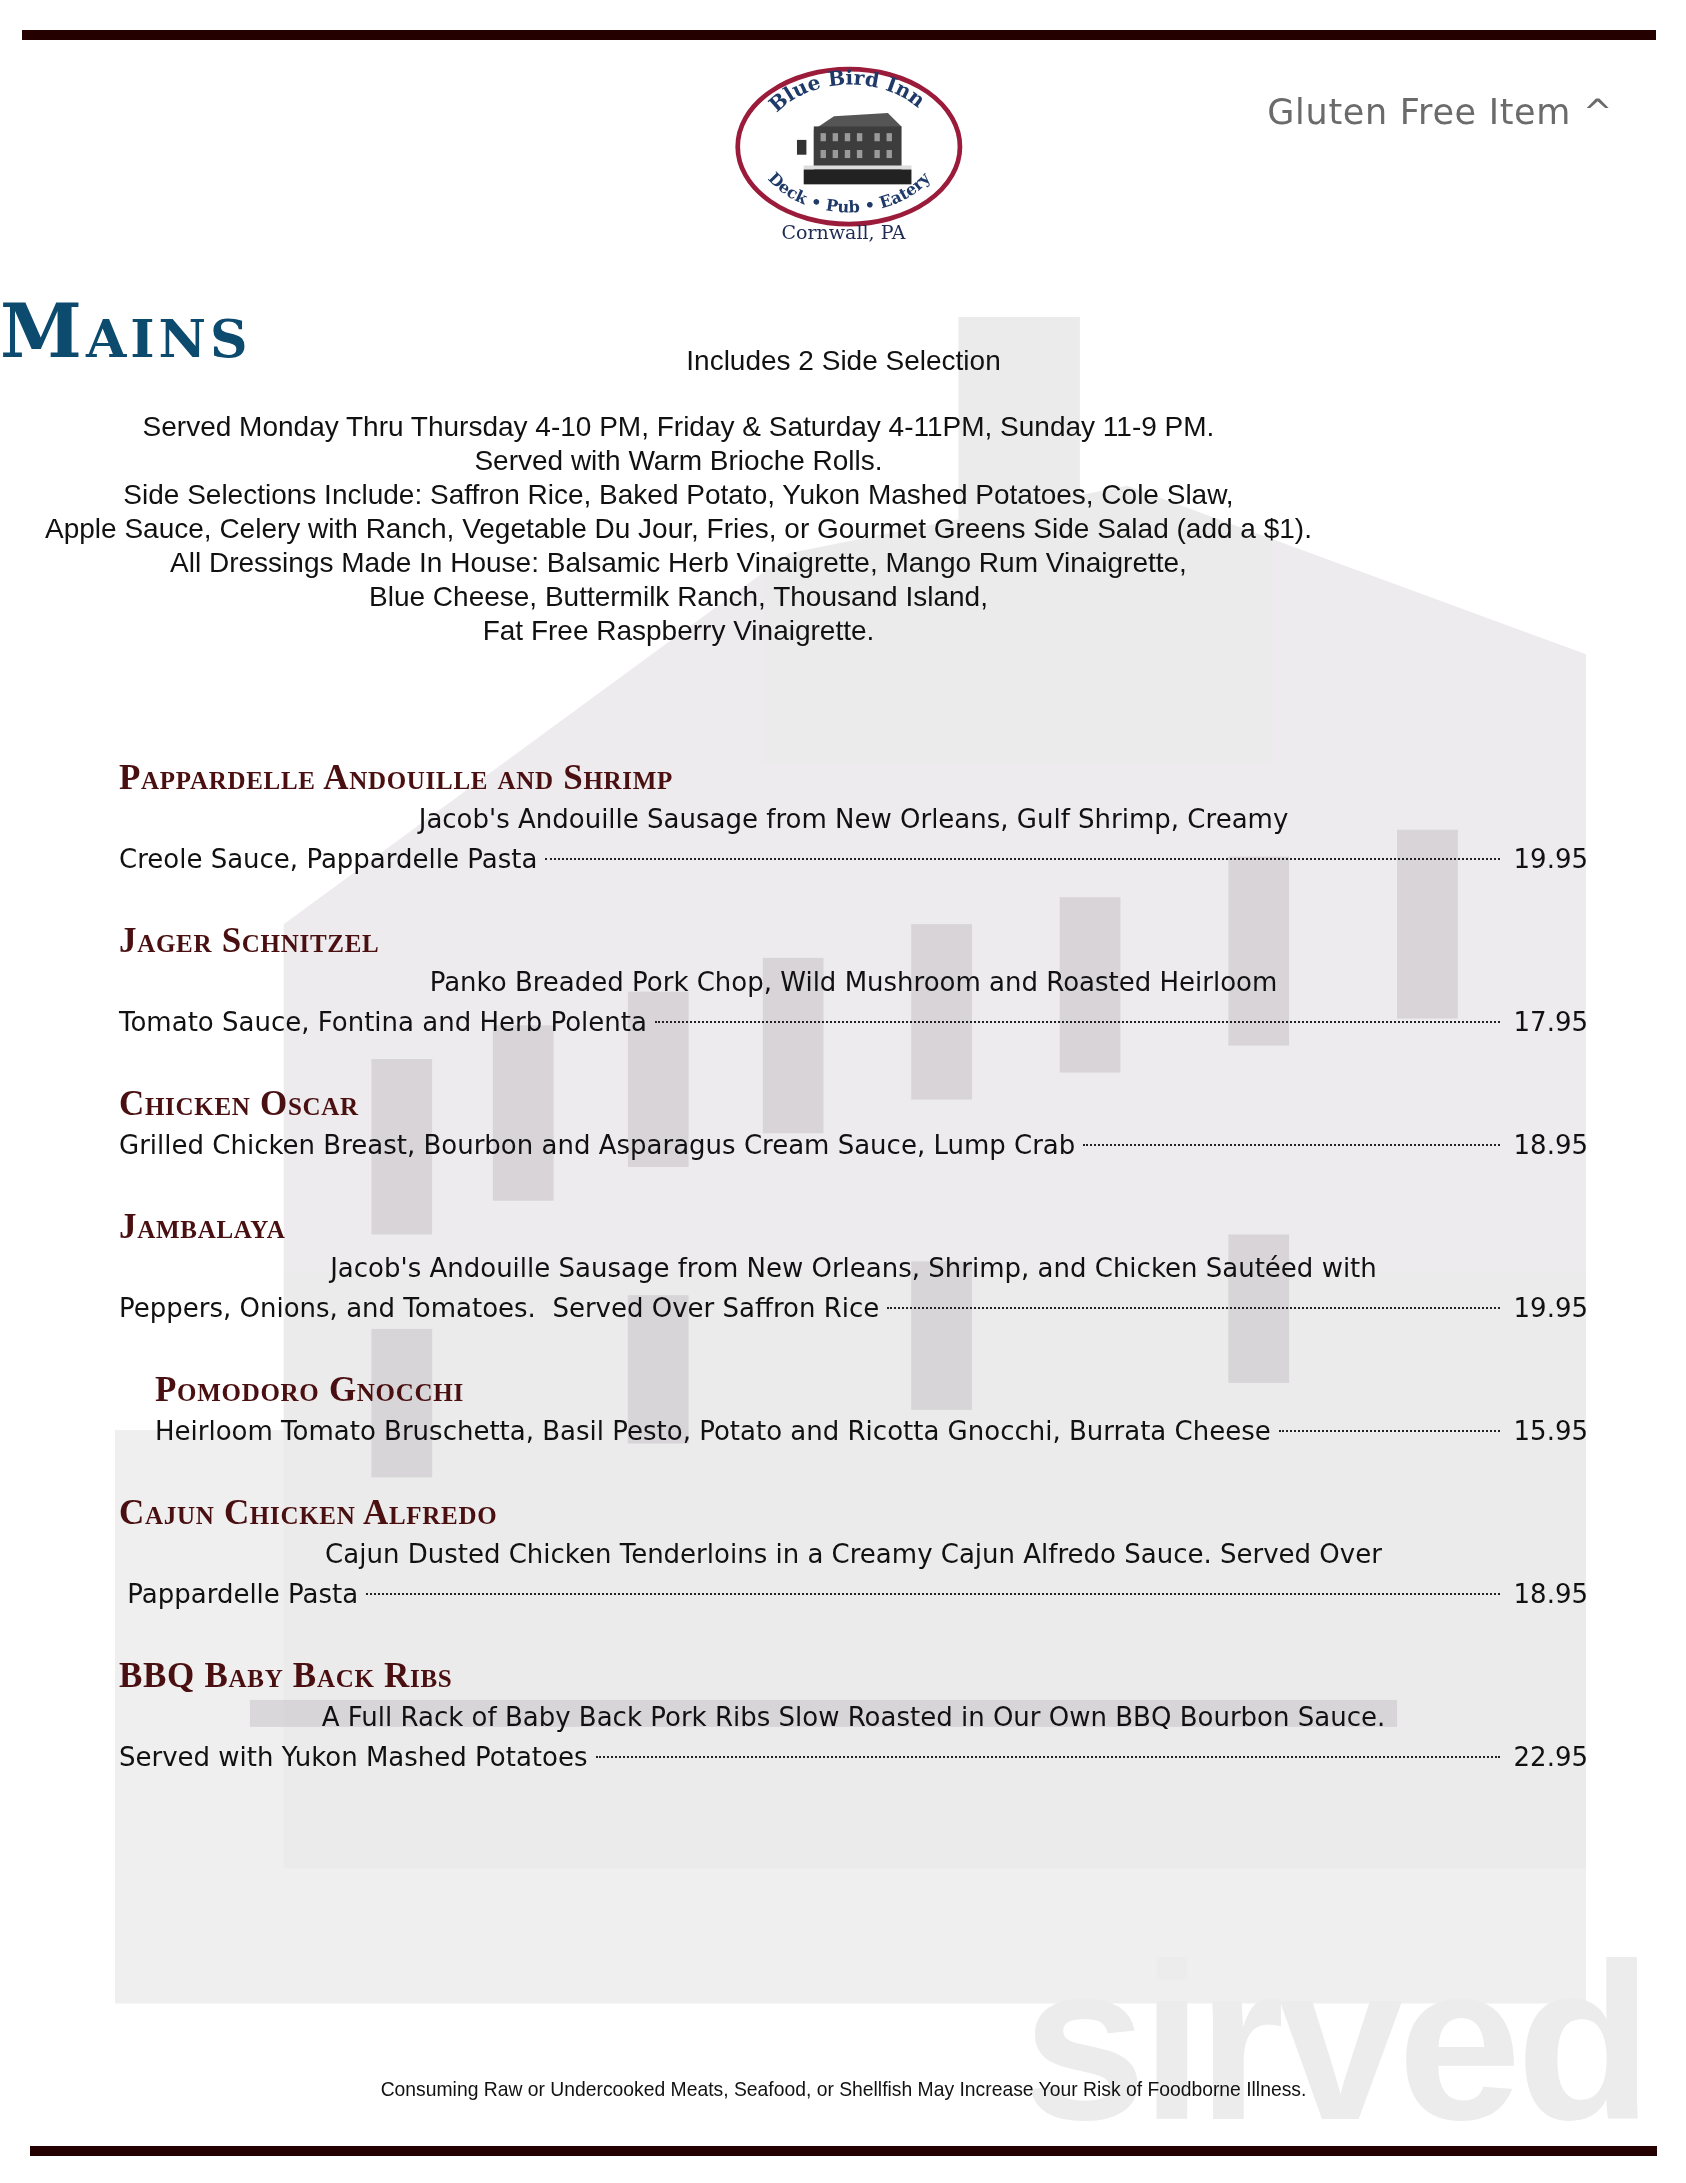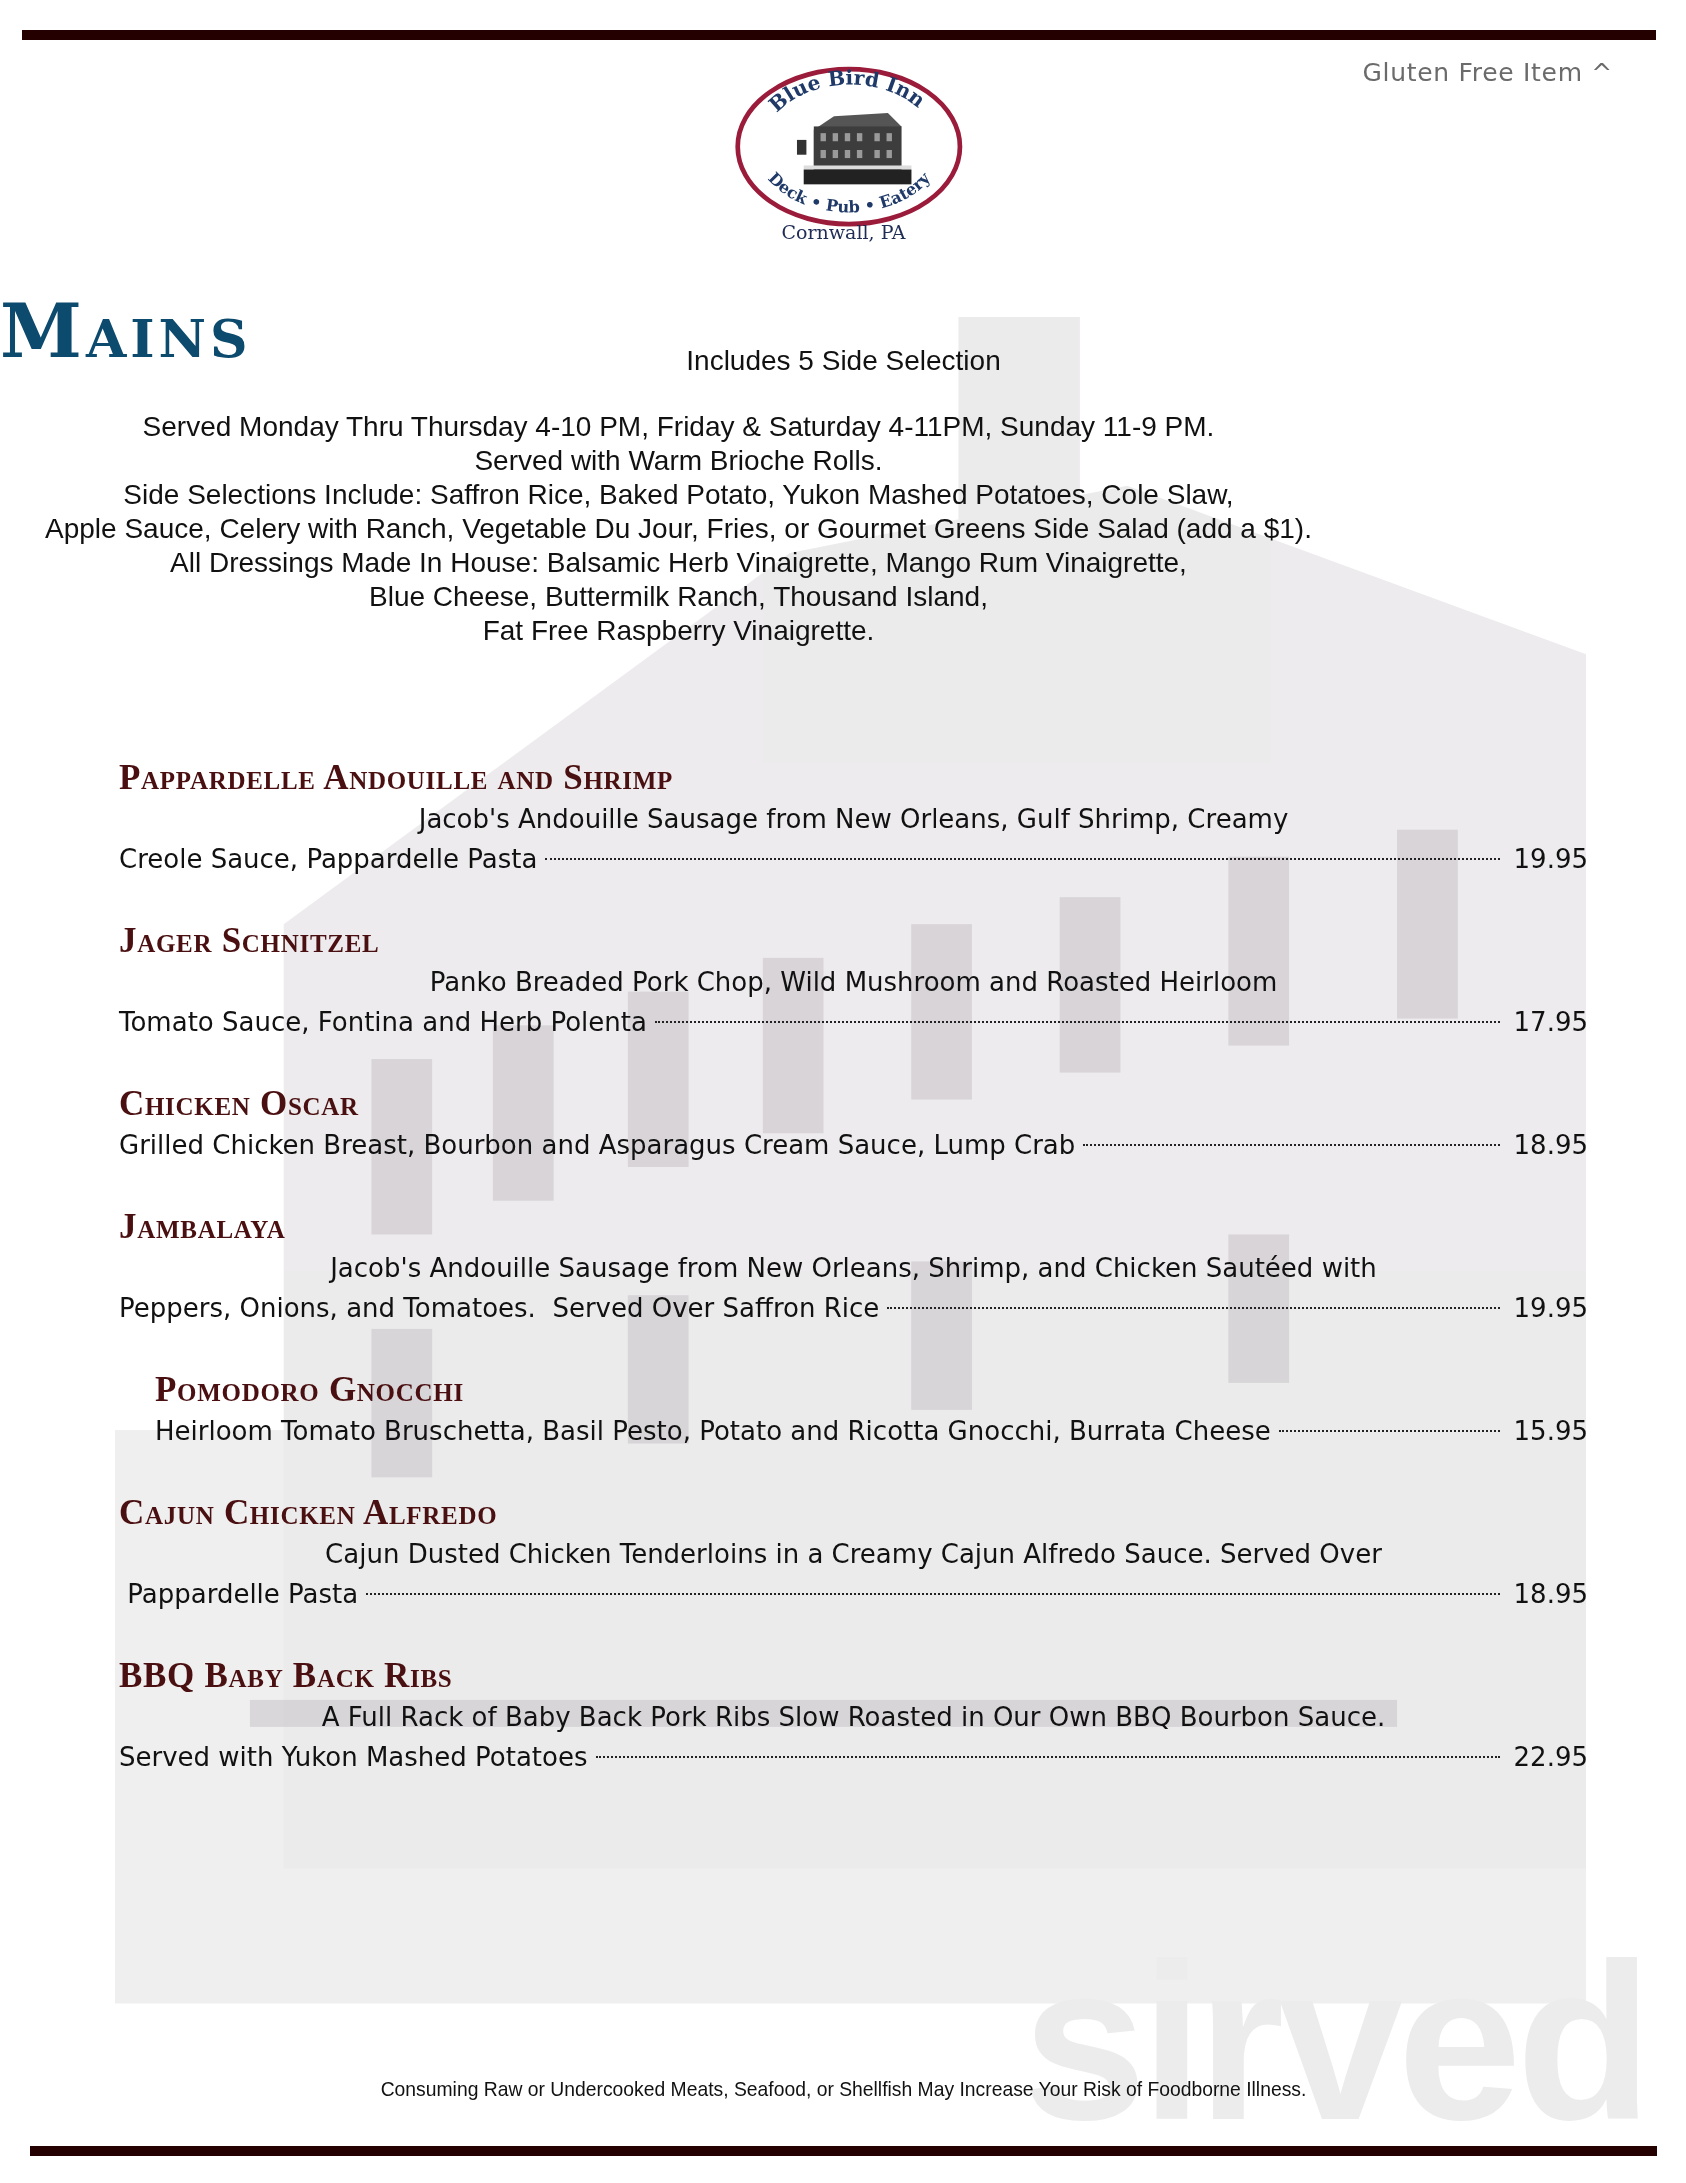--- a/index.html
+++ b/index.html
@@ -12,22 +12,22 @@
   .bar { position: absolute; background: #250000; }
   .bar.top { left: 22px; top: 30px; width: 1634px; height: 10px; }
   .bar.bottom { left: 30px; top: 2146px; width: 1627px; height: 10px; }
 
   
   .watermark { position: absolute; left: 115px; top: 317px; width: 1471px; height: 1700px; pointer-events: none; }
 
   .sirved { position: absolute; right: 40px; top: 1930px; font-family: "Liberation Sans", sans-serif;
     font-weight: bold; font-size: 223px; color: #ececec; letter-spacing: -5.4px; line-height: 1; }
 
-  .gluten-note { position: absolute; right: 74px; top: 58px; font-family: "DejaVu Sans", sans-serif;
-    font-size: 25px; color: #6b6b6b; letter-spacing: 0.7px; }
+  .gluten-note { position: absolute; right: 74px; top: 92px; font-family: "DejaVu Sans", sans-serif;
+    font-size: 35px; color: #6b6b6b; letter-spacing: 0.7px; }
 
   .logo { position: absolute; left: 733px; top: 59px; width: 233px; height: 182px; }
   .logo-location { position: absolute; left: 675px; top: 221px; width: 337px; text-align: center;
     font-family: "DejaVu Serif", serif; font-size: 19px; color: #1f2d55; }
 
   .title { position: absolute; left: 0; width: 1563px; top: 244px; 
     font-family: "DejaVu Serif", serif; font-weight: bold; font-variant: small-caps;
     font-size: 74px; color: #0c4a6e; letter-spacing: 4px; line-height: 1; }
 
   .subtitle { position: absolute; left: 0; width: 1687px; top: 345px; text-align: center;
@@ -114,21 +114,21 @@
   <text font-family="DejaVu Serif, serif" font-weight="bold" font-size="30" fill="#1f3a68">
     <textPath href="#arcTop" startOffset="50%" text-anchor="middle">Blue Bird Inn</textPath>
   </text>
   <text font-family="DejaVu Serif, serif" font-weight="bold" font-size="24" fill="#1f3a68">
     <textPath href="#arcBot" startOffset="50%" text-anchor="middle">Deck • Pub • Eatery</textPath>
   </text>
 </svg>
 <div class="logo-location">Cornwall, PA</div>
 
 <h1 class="title">Mains</h1>
-<div class="subtitle">Includes 5 Side Selection</div>
+<div class="subtitle">Includes 2 Side Selection</div>
 
 <div class="info">
   <div>Served Monday Thru Thursday 4-10 PM, Friday &amp; Saturday 4-11PM, Sunday 11-9 PM.</div>
   <div>Served with Warm Brioche Rolls.</div>
   <div>Side Selections Include: Saffron Rice, Baked Potato, Yukon Mashed Potatoes, Cole Slaw,</div>
   <div>Apple Sauce, Celery with Ranch, Vegetable Du Jour, Fries, or Gourmet Greens Side Salad (add a $1).</div>
   <div>All Dressings Made In House: Balsamic Herb Vinaigrette, Mango Rum Vinaigrette,</div>
   <div>Blue Cheese, Buttermilk Ranch, Thousand Island,</div>
   <div>Fat Free Raspberry Vinaigrette.</div>
 </div>

